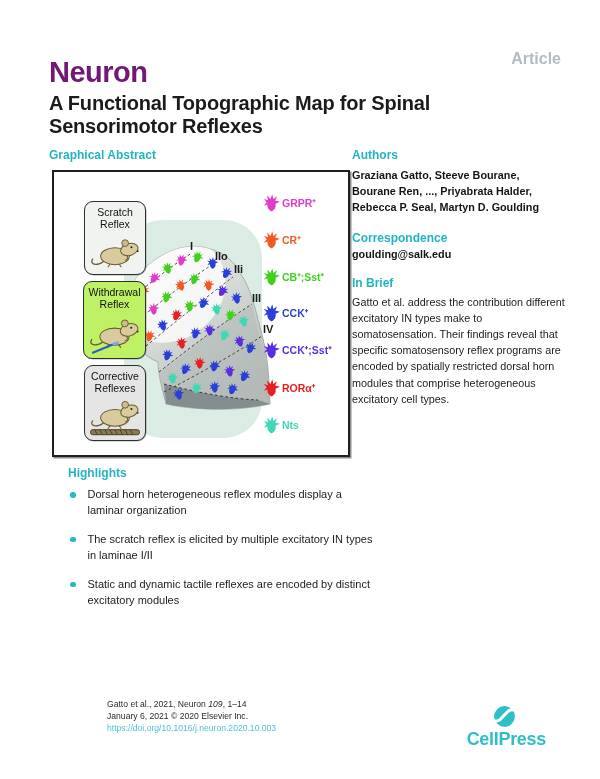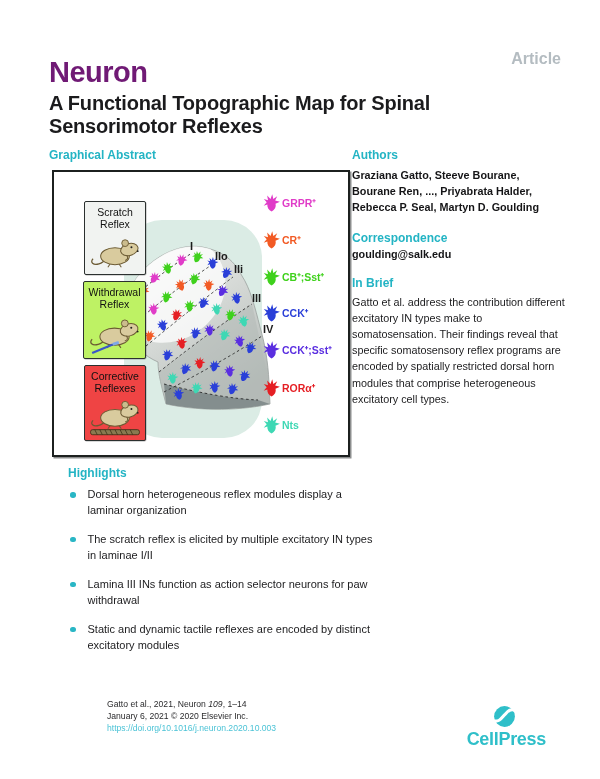--- a/index.html
+++ b/index.html
@@ -16,26 +16,26 @@
   .authors-line{font-size:10.8px;font-weight:bold;line-height:1.5;color:#151517;}
   .authors-block{margin:5px 0 0 0;}
   .corr-label{margin-top:15px;}
   .email{font-size:10.8px;font-weight:bold;margin-top:3px;color:#151517;}
   .inbrief-label{margin-top:16px;}
   .inbrief-text{font-size:10.8px;line-height:1.5;margin-top:4px;color:#1c1c1e;}
   
   .figure{position:absolute;left:52px;top:170px;width:294px;height:283px;background:#fff;
           border:2px solid #1c201f;box-shadow:1.5px 1.5px 0 rgba(45,50,50,.55);}
   .fig-svg{position:absolute;left:0;top:0;}
-  .reflex-box{position:absolute;border:1.6px solid #2b302f;border-radius:2px;
+  .reflex-box{position:absolute;border:1.6px solid #2b302f;border-radius:9px;
               box-shadow:0.5px 0.5px 0 rgba(60,60,60,.4);text-align:center;}
   .reflex-box .rb-label{font-size:10.5px;line-height:1.18;color:#111;margin-top:4px;padding:0 2px;}
   .rb-1{left:30px;top:29px;width:60px;height:72px;background:#f1f3f1;}
   .rb-2{left:29px;top:109px;width:61px;height:76px;background:#bef264;}
-  .rb-3{left:30px;top:193px;width:60px;height:74px;background:#ef4444;}
+  .rb-3{left:30px;top:193px;width:60px;height:74px;background:#e5e5e5;}
   .rb-mouse{position:absolute;left:3px;bottom:2px;}
   
   .highlights{position:absolute;left:49px;top:466px;width:306px;margin-left:19px;}
   .hl-list{list-style:none;margin:7px 0 0 0;padding:0;}
   .hl-list li{display:flex;margin-bottom:13px;}
   .hl-dot{flex:0 0 auto;width:5.5px;height:5.5px;border-radius:50%;background:#29b6c5;
           margin:5px 12px 0 2px;}
   .hl-text{font-size:11px;line-height:1.45;color:#1c1c1e;}
   
   .footer-cite{position:absolute;left:107px;top:699px;font-size:8.6px;line-height:1.38;color:#2b2b2d;}
@@ -231,24 +231,20 @@
         <li>
           <span class="hl-dot"></span>
           <span class="hl-text">Dorsal horn heterogeneous reflex modules display a laminar organization</span>
         </li>
         <li>
           <span class="hl-dot"></span>
           <span class="hl-text">The scratch reflex is elicited by multiple excitatory IN types in laminae I/II</span>
         </li>
         <li>
           <span class="hl-dot"></span>
-          <span class="hl-text">Lamina III INs function as action selector neurons for paw withdrawal</span>
-        </li>
-        <li>
-          <span class="hl-dot"></span>
           <span class="hl-text">Static and dynamic tactile reflexes are encoded by distinct excitatory modules</span>
         </li>
       </ul>
   </div>
 
   <div class="footer-cite">
     <div><span>Gatto et al., 2021, Neuron </span><span class="vol">109</span><span>, 1–14</span></div>
     <div>January 6, 2021 © 2020 Elsevier Inc.</div>
     <div><a class="doi-link" href="#">https://doi.org/10.1016/j.neuron.2020.10.003</a></div>
   </div>

